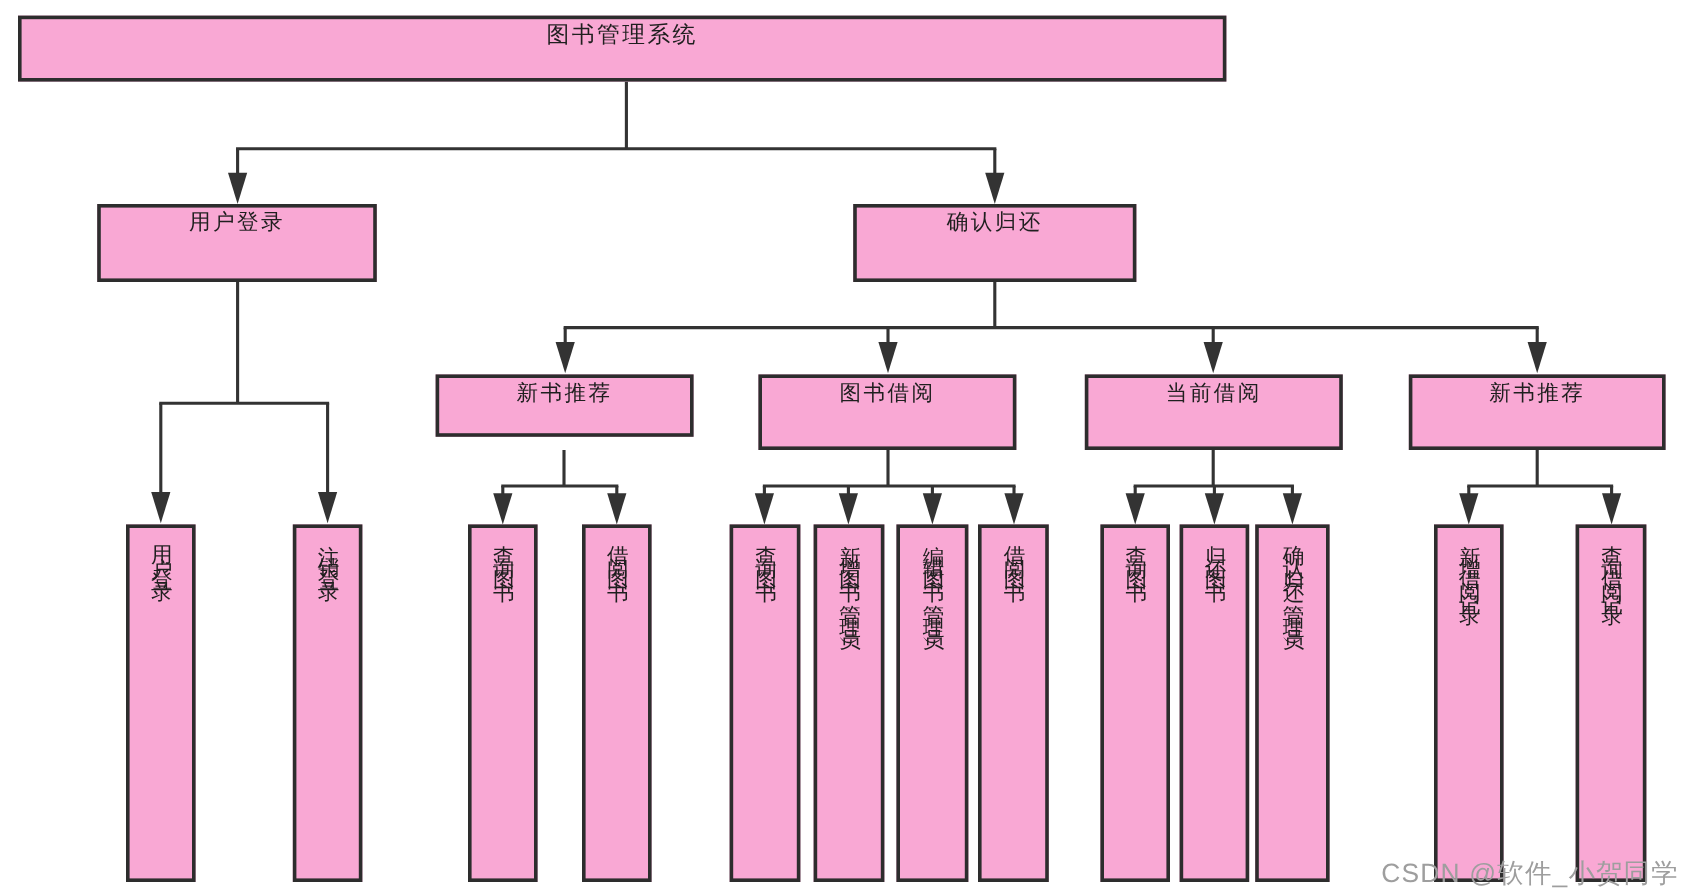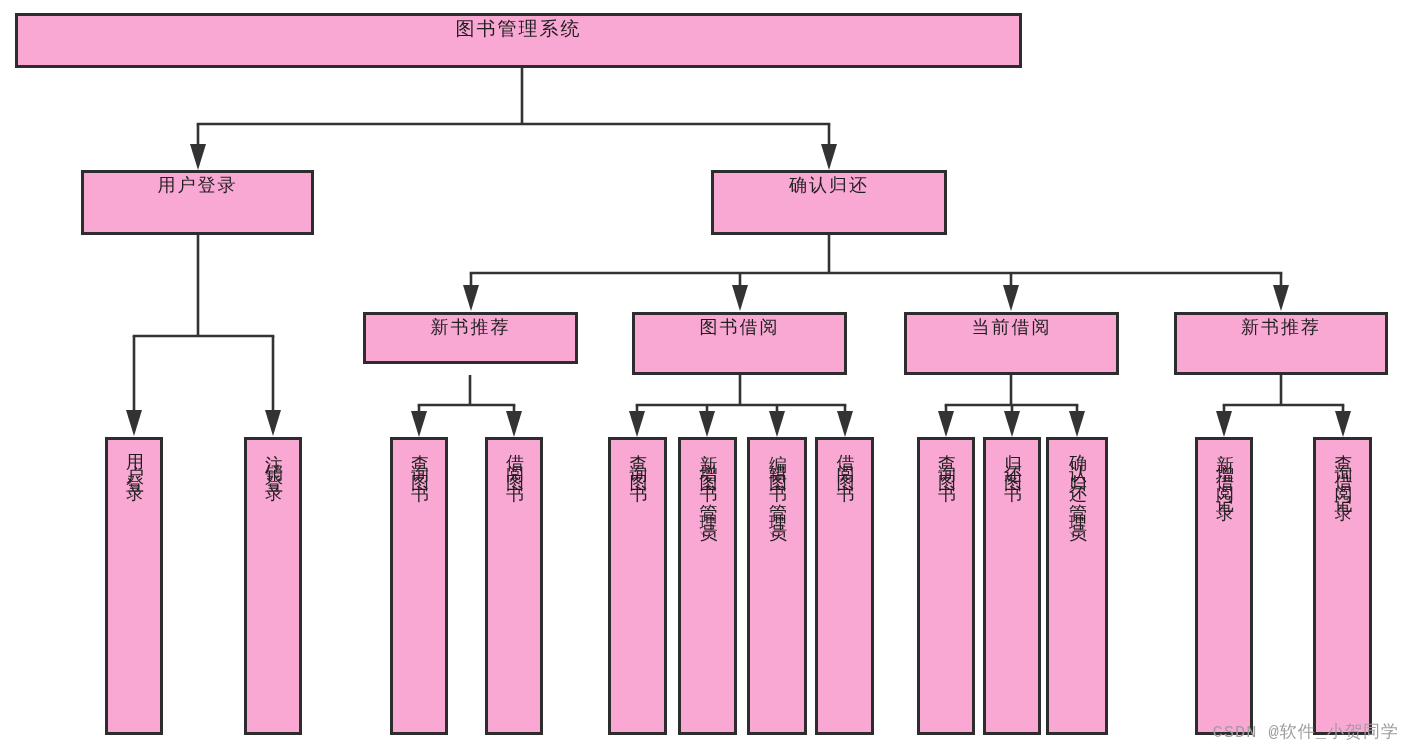--- a/index.html
+++ b/index.html
@@ -17,21 +17,21 @@
   #connectors line{stroke:var(--line);stroke-width:2.6;}
   #connectors polygon{fill:var(--line);}
   .box{position:absolute;box-sizing:border-box;background:#f9a8d4;
        border:3px solid var(--box-border);
        display:flex;align-items:flex-start;justify-content:center;z-index:2;}
   .hlabel{font-size:18px;letter-spacing:2px;color:var(--text);white-space:nowrap;}
   .root .hlabel{font-size:19px;}
   .vtext{writing-mode:vertical-rl;text-orientation:mixed;
          letter-spacing:10px;font-size:18px;line-height:1.1;color:var(--text);}
   .watermark{position:absolute;right:6px;bottom:4px;z-index:5;
-             font-size:17px;letter-spacing:1px;color:var(--watermark);white-space:nowrap;font-family:Liberation Mono, monospace;}
+             font-size:22px;letter-spacing:1px;color:var(--watermark);white-space:nowrap;}
 </style>
 </head>
 <body>
 
 <div class="stage">
 
   <svg id="connectors" width="1405" height="747">
       <line x1="522" y1="68" x2="522" y2="124"></line>
       <line x1="196.7" y1="124" x2="830.3" y2="124"></line>
       <line x1="198" y1="124" x2="198" y2="150"></line>

